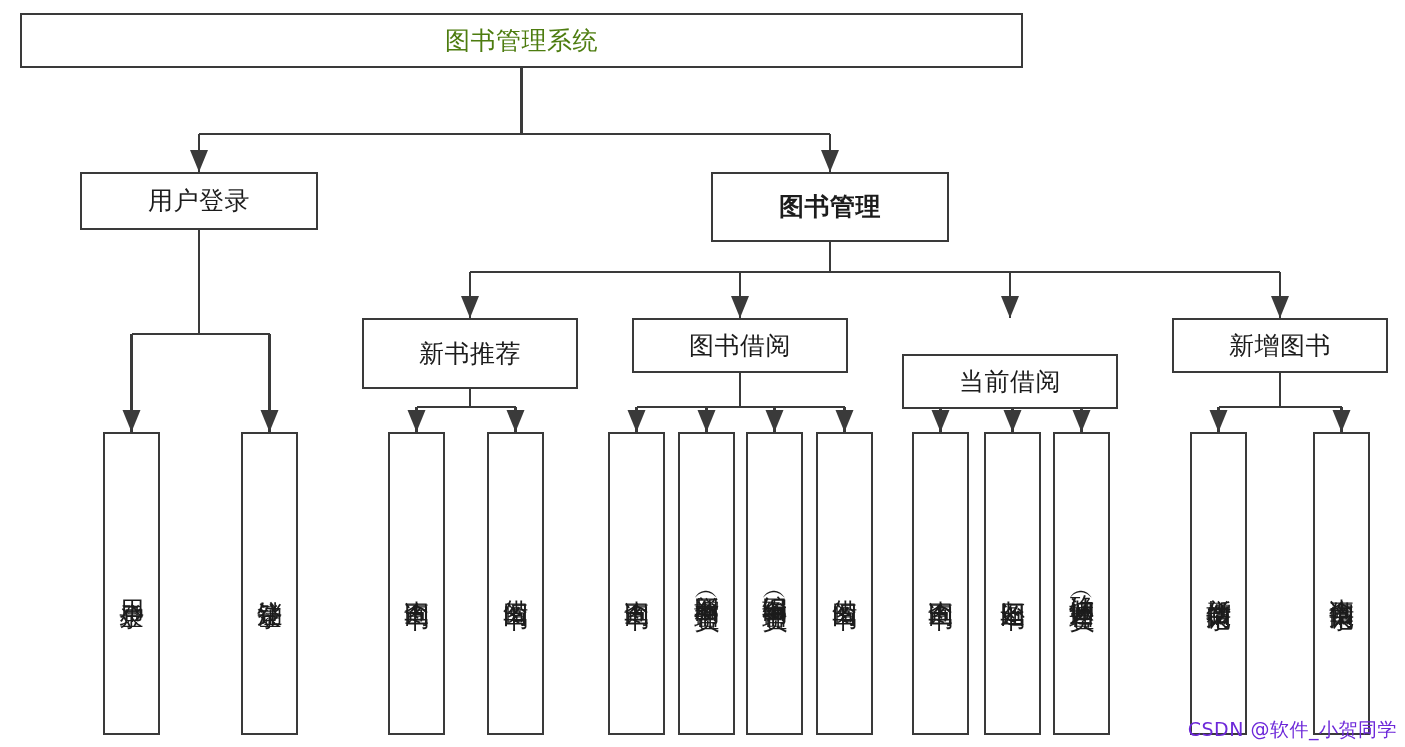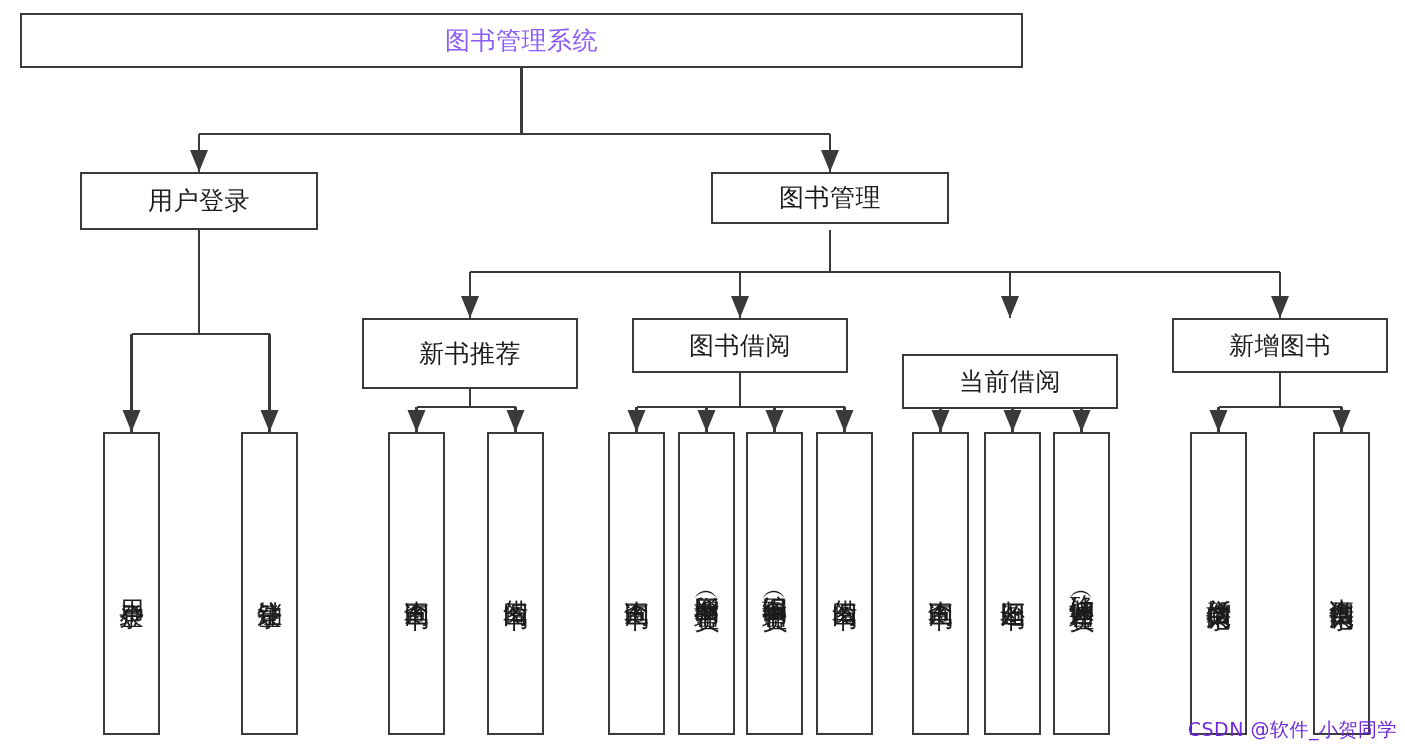--- a/index.html
+++ b/index.html
@@ -122,32 +122,32 @@
       <line x1="1280" y1="373" x2="1280" y2="407" stroke="#3a3a3a" stroke-width="2.6" shape-rendering="crispEdges"></line>
       <line x1="1218.5" y1="407" x2="1341.5" y2="407" stroke="#3a3a3a" stroke-width="2.6" shape-rendering="crispEdges"></line>
       <line x1="1218.5" y1="407" x2="1218.5" y2="432" stroke="#3a3a3a" stroke-width="2.6" shape-rendering="crispEdges"></line>
       <path d="M 1209.5 410 L 1227.5 410 L 1218.5 432 Z" fill="#3a3a3a"></path>
       <line x1="1341.5" y1="407" x2="1341.5" y2="432" stroke="#3a3a3a" stroke-width="2.6" shape-rendering="crispEdges"></line>
       <path d="M 1332.5 410 L 1350.5 410 L 1341.5 432 Z" fill="#3a3a3a"></path>
     </svg>
 
   <div id="nodes">
       <div class="node horiz" style="left: 20px; top: 13px; width: 1003px; height: 55px; border-color: rgb(58, 58, 58);">
-        <span class="label" style="color: #8b5cf6;">图书管理系统</span>
+        <span class="label" style="color: #4d7c0f;">图书管理系统</span>
       </div>
       <div class="node horiz" style="left: 80px; top: 172px; width: 238px; height: 58px; border-color: rgb(58, 58, 58);">
         <span class="label" style="color: rgb(28, 28, 28);">用户登录</span>
       </div>
       <div class="node vert" style="left: 103px; top: 432px; width: 57px; height: 303px; border-color: rgb(58, 58, 58);">
         <span class="label" style="color: rgb(28, 28, 28);">用户登录</span>
       </div>
       <div class="node vert" style="left: 241px; top: 432px; width: 57px; height: 303px; border-color: rgb(58, 58, 58);">
         <span class="label" style="color: rgb(28, 28, 28);">注销登录</span>
       </div>
-      <div class="node horiz" style="left: 711px; top: 172px; width: 238px; height: 52px; border-color: rgb(58, 58, 58);">
+      <div class="node horiz" style="left: 711px; top: 172px; width: 238px; height: 70px; border-color: rgb(58, 58, 58); font-weight: bold;">
         <span class="label" style="color: rgb(28, 28, 28);">图书管理</span>
       </div>
       <div class="node horiz" style="left: 362px; top: 318px; width: 216px; height: 71px; border-color: rgb(58, 58, 58);">
         <span class="label" style="color: rgb(28, 28, 28);">新书推荐</span>
       </div>
       <div class="node vert" style="left: 388px; top: 432px; width: 57px; height: 303px; border-color: rgb(58, 58, 58);">
         <span class="label" style="color: rgb(28, 28, 28);">查询图书</span>
       </div>
       <div class="node vert" style="left: 487px; top: 432px; width: 57px; height: 303px; border-color: rgb(58, 58, 58);">
         <span class="label" style="color: rgb(28, 28, 28);">借阅图书</span>

